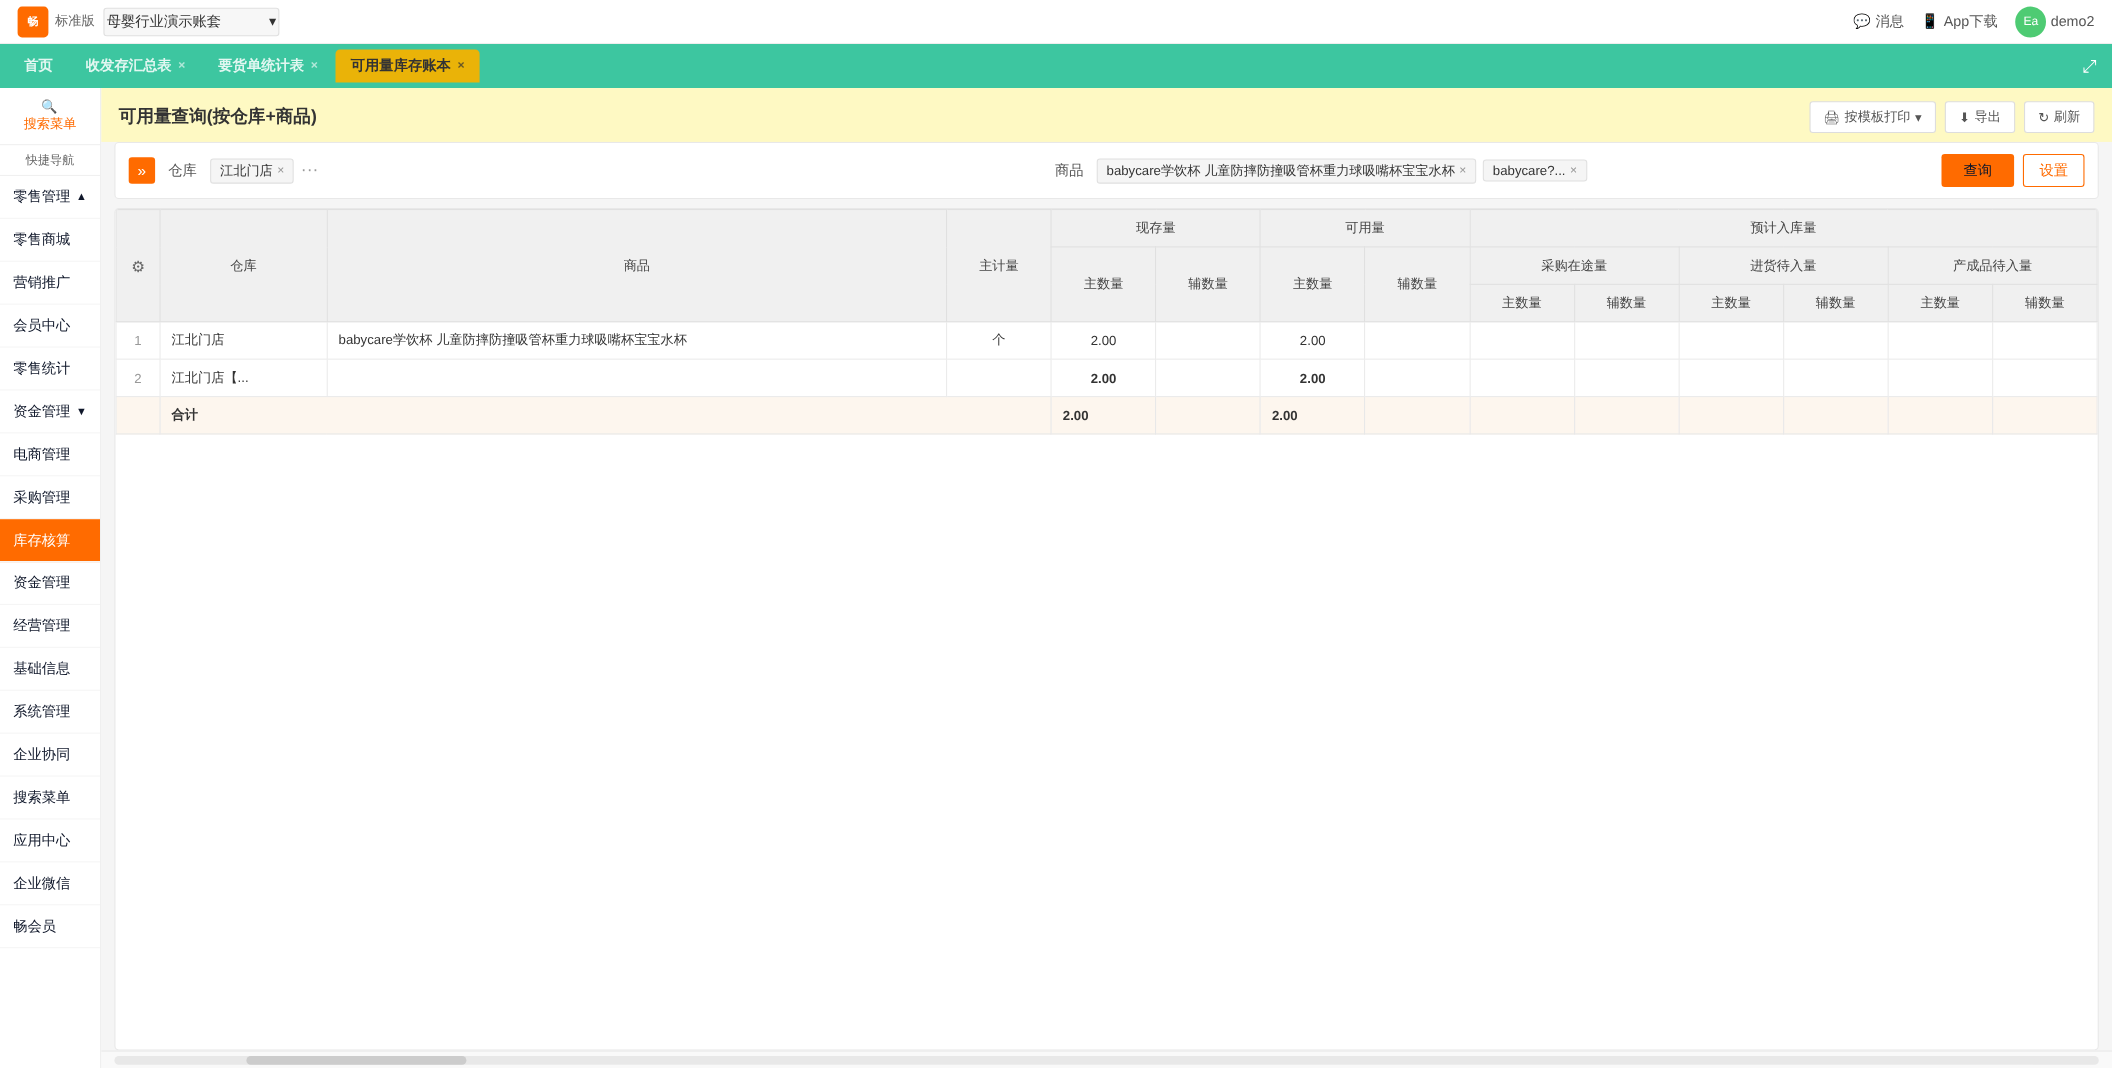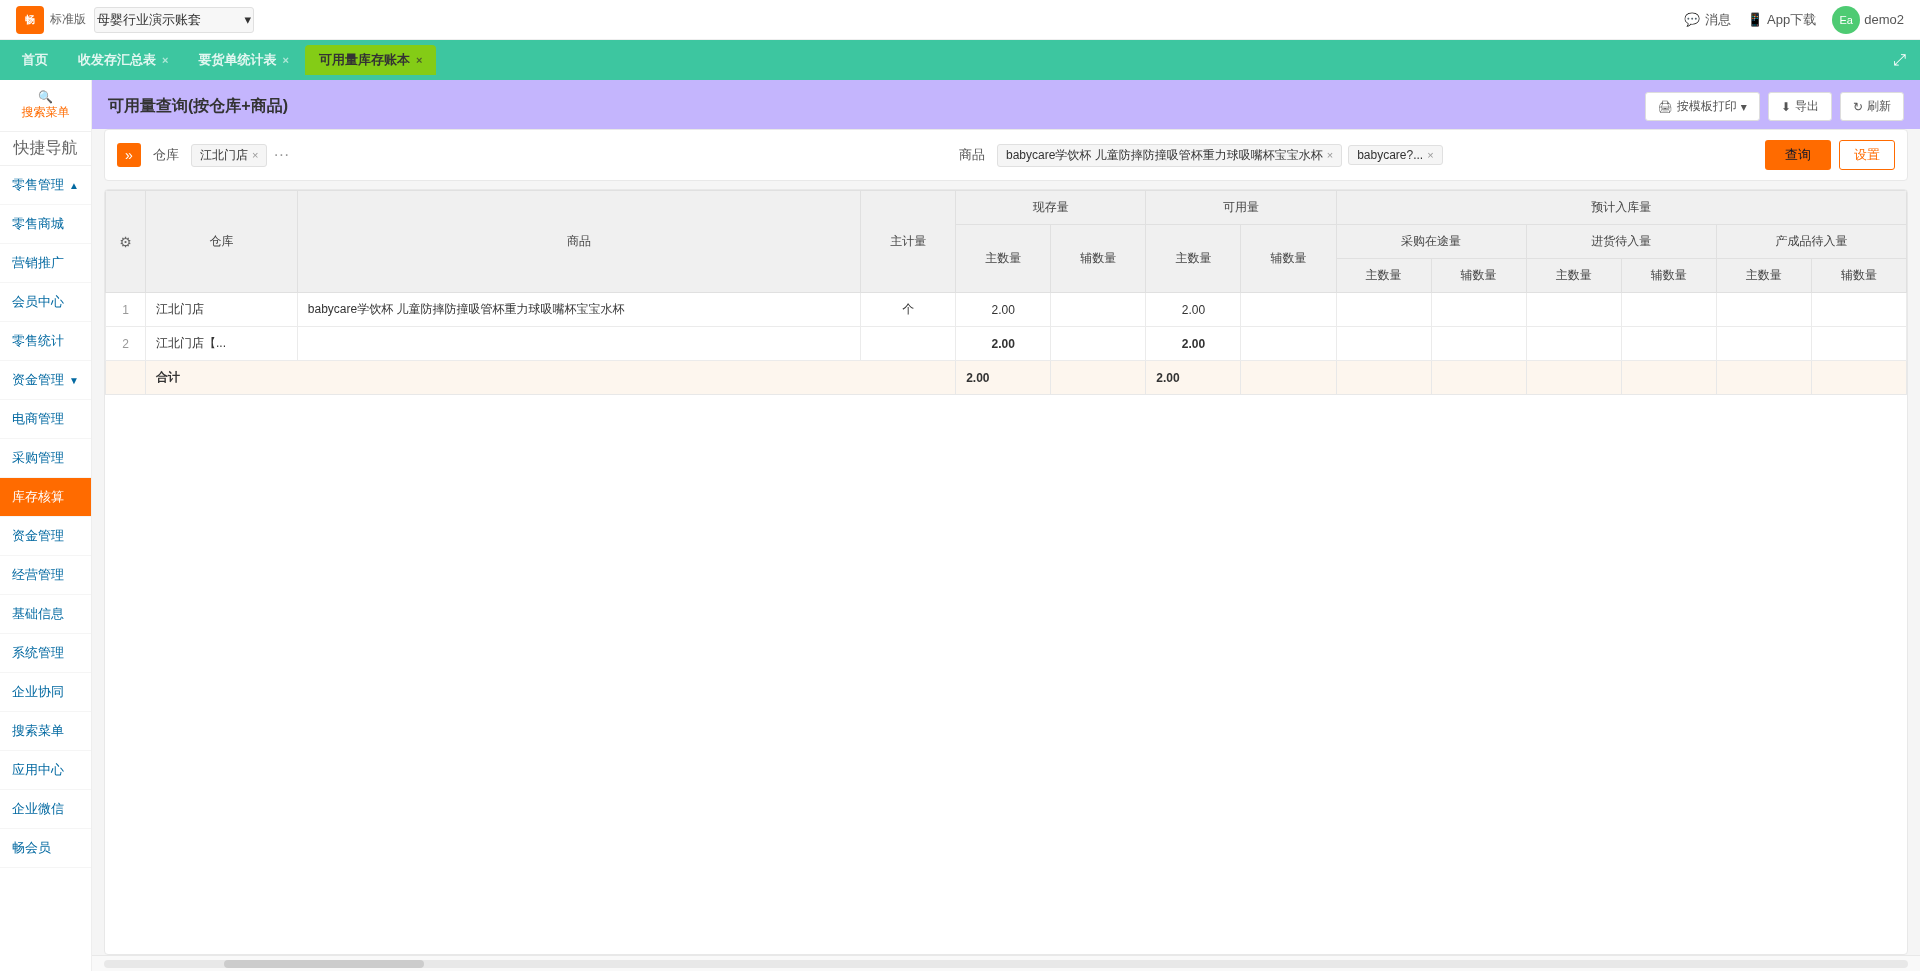--- a/index.html
+++ b/index.html
@@ -12,40 +12,40 @@
     .logo-icon { width: 28px; height: 28px; background: #ff6b00; border-radius: 4px; display: flex; align-items: center; justify-content: center; color: #fff; font-size: 10px; font-weight: bold; }
     .logo-text { font-size: 12px; color: #666; }
     .industry-selector { display: flex; align-items: center; gap: 4px; font-size: 13px; color: #333; background: #f7f7f7; border: 1px solid #e0e0e0; border-radius: 3px; padding: 3px 2px; cursor: pointer; min-width: 160px; justify-content: space-between; }
     .top-bar-right { display: flex; align-items: center; gap: 16px; }
     .top-bar-action { display: flex; align-items: center; gap: 4px; font-size: 13px; color: #555; cursor: pointer; }
     .user-avatar { width: 28px; height: 28px; border-radius: 50%; background: #4ecb73; display: flex; align-items: center; justify-content: center; color: #fff; font-size: 11px; }
 
     
     .tab-bar { height: 40px; background: #3dc6a0; display: flex; align-items: center; padding: 0 8px; gap: 2px; }
     .tab { display: flex; align-items: center; gap: 6px; padding: 6px 14px; border-radius: 4px 4px 0 0; font-size: 13px; cursor: pointer; color: rgba(255,255,255,0.85); background: transparent; font-weight: bold; }
-    .tab.active { background: #84cc16; color: #333; }
+    .tab.active { background: #eab308; color: #333; }
     .tab-close { font-size: 11px; color: inherit; cursor: pointer; opacity: 0.7; }
     .tab-expand { color: #fff; font-size: 16px; cursor: pointer; padding: 0 6px; margin-left: auto; }
 
     
     .main-layout { display: flex; height: calc(971px - 80px); }
 
     
     .sidebar { width: 92px; background: #fff; border-right: 1px solid #eee; display: flex; flex-direction: column; overflow-y: auto; }
     .sidebar-search { padding: 10px 8px; font-size: 12px; color: #ff6b00; cursor: pointer; text-align: center; border-bottom: 1px solid #f0f0f0; }
-    .sidebar-nav { padding: 6px 8px; font-size: 16px; color: #666; cursor: pointer; text-align: center; border-bottom: 1px solid #f0f0f0; }
-    .sidebar-item { display: flex; align-items: center; justify-content: space-between; padding: 10px 12px; font-size: 13px; color: #0369a1; cursor: pointer; border-bottom: 1px solid #f5f5f5; }
+    .sidebar-nav { padding: 6px 8px; font-size: 11px; color: #666; cursor: pointer; text-align: center; border-bottom: 1px solid #f0f0f0; }
+    .sidebar-item { display: flex; align-items: center; justify-content: space-between; padding: 10px 12px; font-size: 13px; color: #0f172a; cursor: pointer; border-bottom: 1px solid #f5f5f5; }
     .sidebar-item.active { background: #ff6b00; color: #fff; }
     .sidebar-item .arrow { font-size: 10px; }
 
     
     .content-area { flex: 1; display: flex; flex-direction: column; overflow: hidden; }
 
     
-    .page-header { padding: 12px 16px 8px; display: flex; align-items: center; justify-content: space-between; background: #c4b5fd; }
+    .page-header { padding: 12px 16px 8px; display: flex; align-items: center; justify-content: space-between; background: #fef9c3; }
     .page-title { font-size: 16px; font-weight: 600; color: #333; }
     .page-actions { display: flex; align-items: center; gap: 8px; }
     .action-btn { display: flex; align-items: center; gap: 4px; padding: 5px 12px; border: 1px solid #ddd; border-radius: 3px; background: #fff; font-size: 12px; color: #555; cursor: pointer; }
 
     
     .filter-bar { background: #fff; border: 1px solid #e8e8e8; margin: 0 12px 8px; border-radius: 4px; padding: 10px 12px; display: flex; align-items: center; gap: 12px; }
     .filter-expand-btn { width: 24px; height: 24px; background: #ff6b00; color: #fff; border: none; border-radius: 3px; cursor: pointer; display: flex; align-items: center; justify-content: center; font-size: 14px; flex-shrink: 0; }
     .filter-label { font-size: 13px; color: #555; white-space: nowrap; }
     .filter-tags { display: flex; align-items: center; gap: 6px; flex: 1; flex-wrap: wrap; }
     .filter-tag { display: flex; align-items: center; gap: 4px; background: #f5f5f5; border: 1px solid #e0e0e0; border-radius: 3px; padding: 2px 8px; font-size: 12px; color: #333; }

